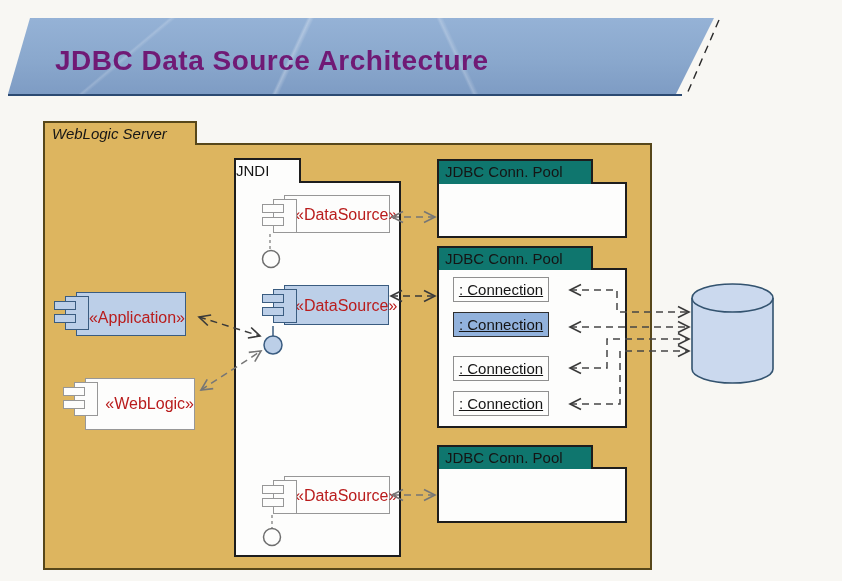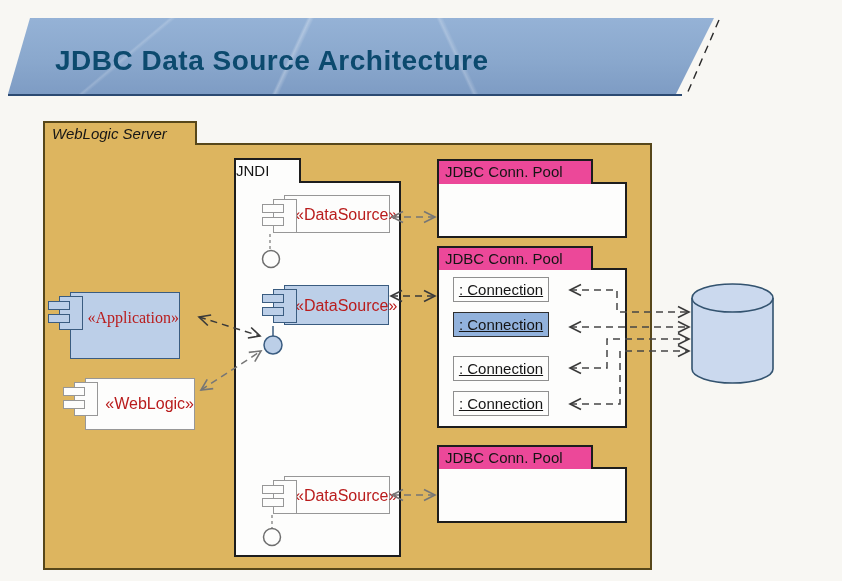--- a/index.html
+++ b/index.html
@@ -20,21 +20,21 @@
     background:
       linear-gradient(115deg,transparent 40%,rgba(255,255,255,.28) 40.4%,transparent 41%),
       linear-gradient(65deg,transparent 62%,rgba(255,255,255,.22) 62.4%,transparent 63%),
       linear-gradient(140deg,transparent 20%,rgba(255,255,255,.18) 20.4%,transparent 21%);
   }
   .banner-underline{
     position:absolute;left:8px;top:94px;width:674px;height:2px;background:#2c4a72;
   }
   .page-title{
     position:absolute;left:55px;top:45px;
-    font-size:28px;font-weight:bold;color:#0c4a6e;letter-spacing:.5px;white-space:nowrap;
+    font-size:28px;font-weight:bold;color:#701a75;letter-spacing:.5px;white-space:nowrap;
   }
   
   .pkg-tab{position:absolute;box-sizing:border-box;z-index:3;}
   .pkg-body{position:absolute;box-sizing:border-box;z-index:2;}
   .wl-tab{
     left:43px;top:121px;width:154px;height:24px;
     background:#ddb55f;border:2px solid #57471a;border-bottom:none;
     font-size:15px;line-height:21px;padding-left:7px;color:#161616;font-style:italic;
   }
   .wl-body{
@@ -44,21 +44,21 @@
   .jndi-tab{
     left:234px;top:158px;width:67px;height:25px;
     background:#fdfdfc;border:2px solid #1d1d1d;border-bottom:none;
     font-size:15px;line-height:22px;z-index:4;
   }
   .jndi-body{
     left:234px;top:181px;width:167px;height:376px;
     background:#fdfdfc;border:2px solid #1d1d1d;z-index:3;
   }
   .pool-tab{
-    width:156px;height:25px;background:#ec4899;border:2px solid #1d1d1d;border-bottom:none;
+    width:156px;height:25px;background:#0f766e;border:2px solid #1d1d1d;border-bottom:none;
     font-size:15px;line-height:22px;padding-left:6px;z-index:4;left:437px;
   }
   .pool-body{
     left:437px;width:190px;background:#fdfdfc;border:2px solid #1d1d1d;z-index:3;
   }
   #pool1-tab{top:159px;} #pool1-body{top:182px;height:56px;}
   #pool2-tab{top:246px;height:24px;} #pool2-body{top:268px;height:160px;}
   #pool3-tab{top:445px;height:24px;} #pool3-body{top:467px;height:56px;}
   
   .node{
@@ -79,21 +79,21 @@
     position:absolute;left:-23px;width:22px;height:9px;
     background:inherit;border:inherit;box-sizing:border-box;
   }
   .icon-tab.t1{top:8px;} .icon-tab.t2{top:21px;}
   #ds-top{left:284px;top:195px;width:106px;height:38px;}
   #ds-top .lbl{line-height:37px;}
   #ds-mid{left:284px;top:285px;width:105px;height:40px;}
   #ds-mid .lbl{line-height:39px;}
   #ds-bot{left:284px;top:476px;width:106px;height:38px;}
   #ds-bot .lbl{line-height:37px;}
-  #app-node{left:70px;top:292px;width:110px;height:67px;font-family:Liberation Serif, serif;}
+  #app-node{left:76px;top:292px;width:110px;height:44px;}
   #app-node .lbl{line-height:50px;}
   #comp-node{left:85px;top:378px;width:110px;height:52px;}
   #comp-node .lbl{line-height:50px;}
   
   .conn{
     position:absolute;left:453px;width:96px;height:25px;z-index:6;box-sizing:border-box;
     background:#fdfdfc;border:1px solid #8f8f8f;
     font-size:15px;line-height:23px;text-align:center;
   }
   .conn .u{text-decoration:underline;}

